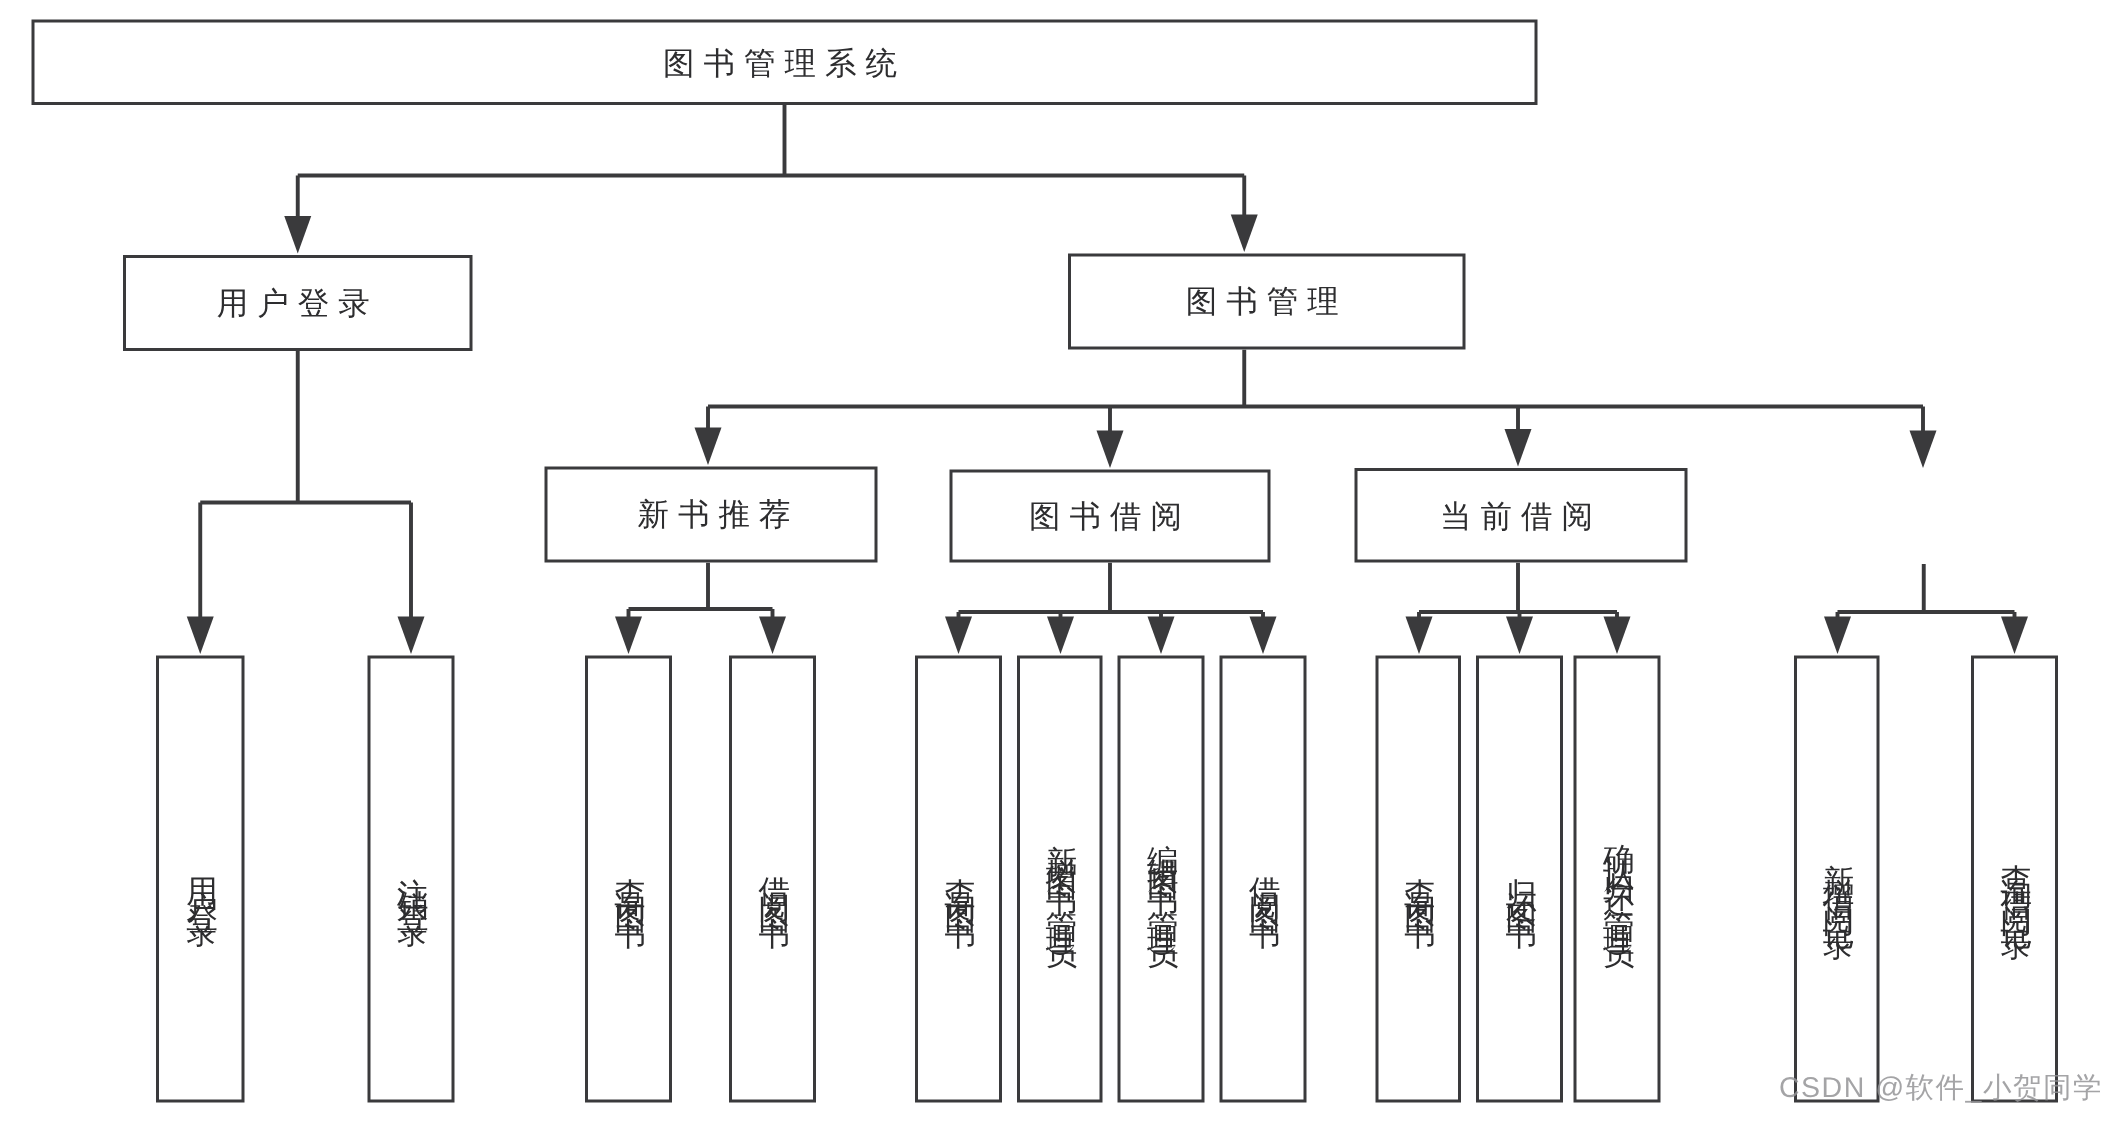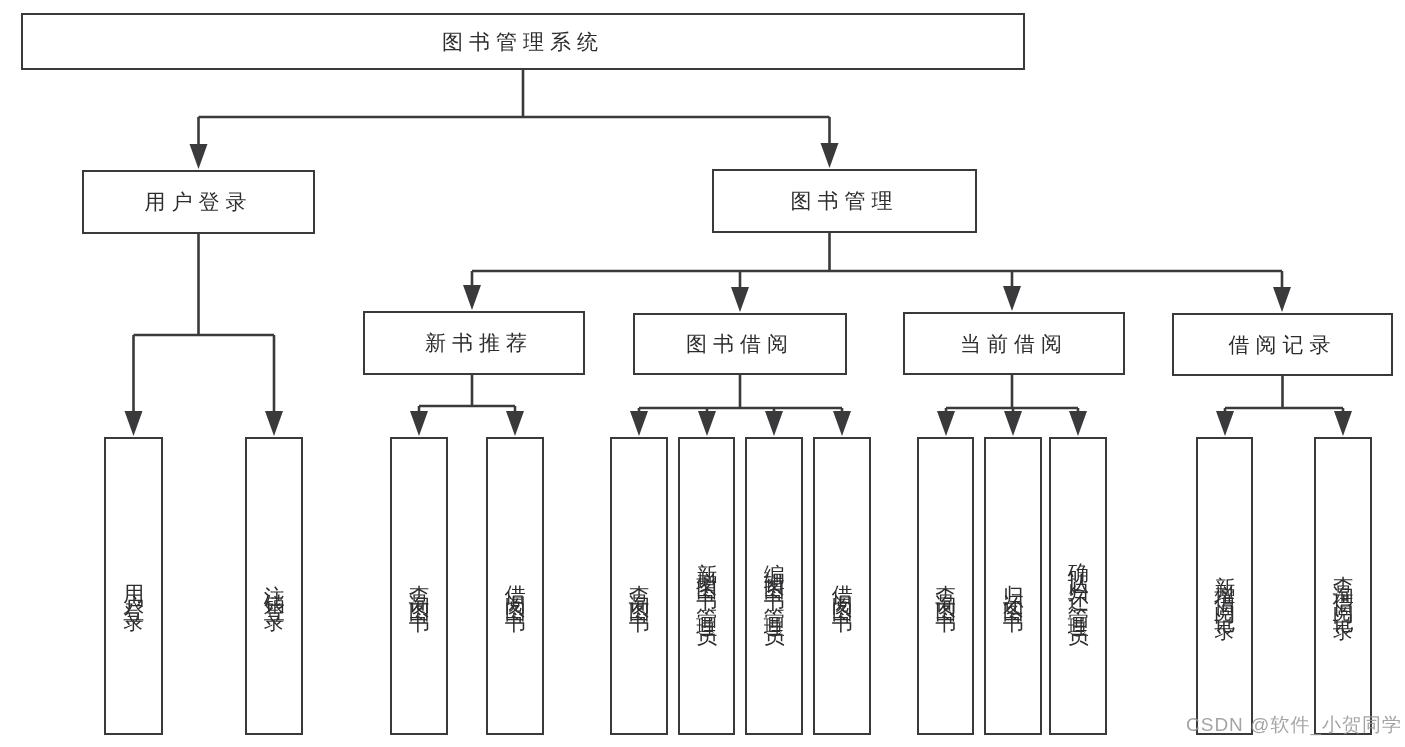--- a/index.html
+++ b/index.html
@@ -98,21 +98,20 @@
   </svg>
 
   <div class="node node-h" style="left:21px; top:13px; width:1004px; height:57px;">图书管理系统</div>
 
   <div class="node node-h" style="left:82px; top:170px; width:233px; height:64px;">用户登录</div>
   <div class="node node-h" style="left:712px; top:169px; width:265px; height:64px;">图书管理</div>
 
   <div class="node node-h" style="left:363px; top:311px; width:222px; height:64px;padding-left:10px;">新书推荐</div>
   <div class="node node-h" style="left:633px; top:313px; width:214px; height:62px;">图书借阅</div>
   <div class="node node-h" style="left:903px; top:312px; width:222px; height:63px;">当前借阅</div>
-  <div class="node node-h" style="left:1172px; top:313px; width:221px; height:63px;">借阅记录</div>
 
   <div class="node node-v" style="left:104px; top:437px; width:59px; height:298px;">
     <span class="vtext">用户登录</span>
   </div>
   <div class="node node-v" style="left:245px; top:437px; width:58px; height:298px;">
     <span class="vtext">注销登录</span>
   </div>
 
   <div class="node node-v" style="left:390px; top:437px; width:58px; height:298px;">
     <span class="vtext">查询图书</span>

